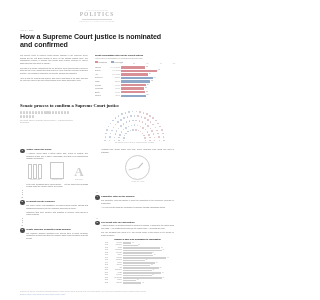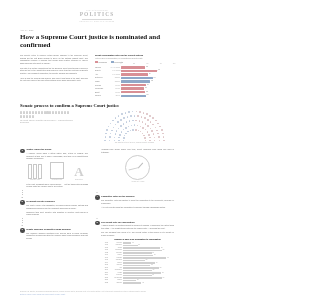--- a/index.html
+++ b/index.html
@@ -16,21 +16,21 @@
   
   .masthead{padding-top:9px;text-align:center;}
   .mh-kicker{font-size:1.7px;letter-spacing:.45px;color:#c9c9c9;text-transform:uppercase;line-height:2.4px;}
   .mh-logo{font-family:"Liberation Serif",serif;font-size:5.4px;font-weight:700;letter-spacing:1.1px;color:#b9b9b9;line-height:6.4px;text-transform:uppercase;}
   .mh-rule{width:30px;height:1px;background:#d8d8d8;margin:1.2px auto 0;}
   .mh-sub{font-size:1.7px;letter-spacing:.3px;color:#cfcfcf;line-height:2.6px;text-transform:uppercase;}
 
   
   .head-wrap{margin:6px 11px 0 11px;}
   .date{font-size:1.9px;color:#a8a8a8;letter-spacing:.12px;line-height:2.6px;}
-  .headline{font-family:Liberation Serif, serif;font-size:7.1px;font-weight:700;color:#1a1a1a;line-height:8.2px;letter-spacing:-.08px;margin-top:1.6px;}
+  .headline{font-family:Liberation Sans, sans-serif;font-size:7.1px;font-weight:700;color:#1a1a1a;line-height:8.2px;letter-spacing:-.08px;margin-top:1.6px;}
 
   
   .cols{display:flex;margin:3.4px 11px 0 11px;gap:7px;}
   .col-l{width:73px;}
   .col-r{width:85px;}
 
   .para{font-size:1.85px;line-height:2.62px;color:#6a6a6a;text-align:justify;margin-bottom:2.1px;letter-spacing:.01px;}
 
   
   .ch-title{font-size:2.05px;font-weight:700;color:#222;line-height:2.8px;}

